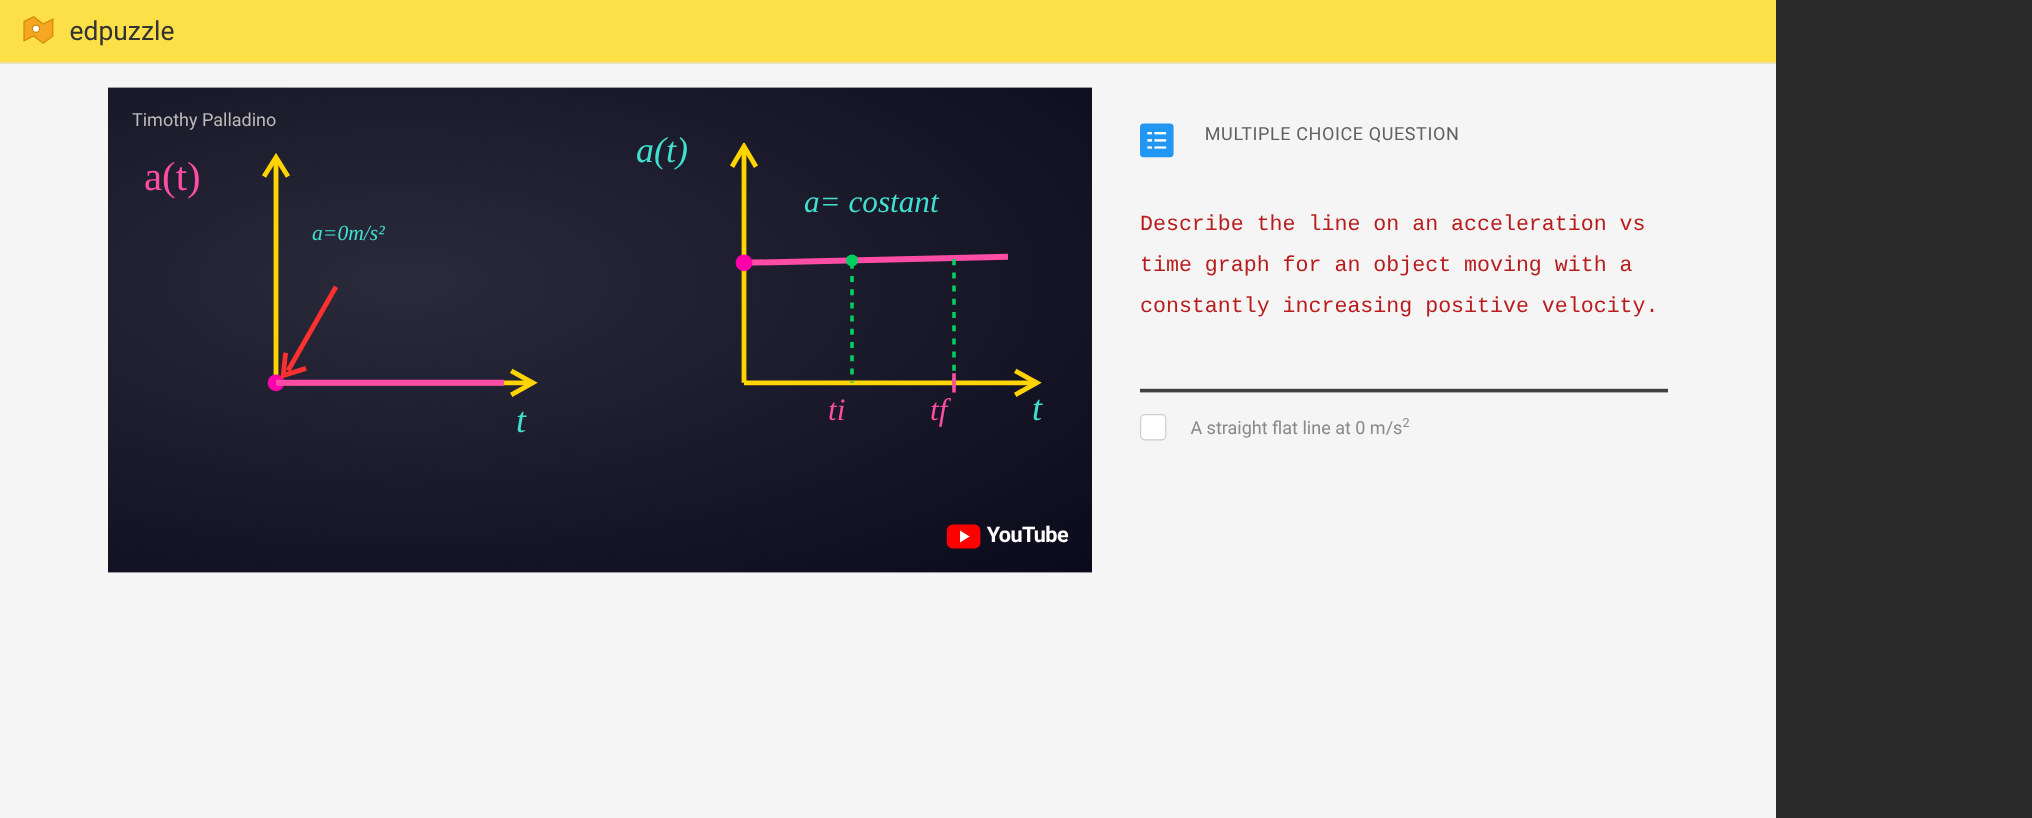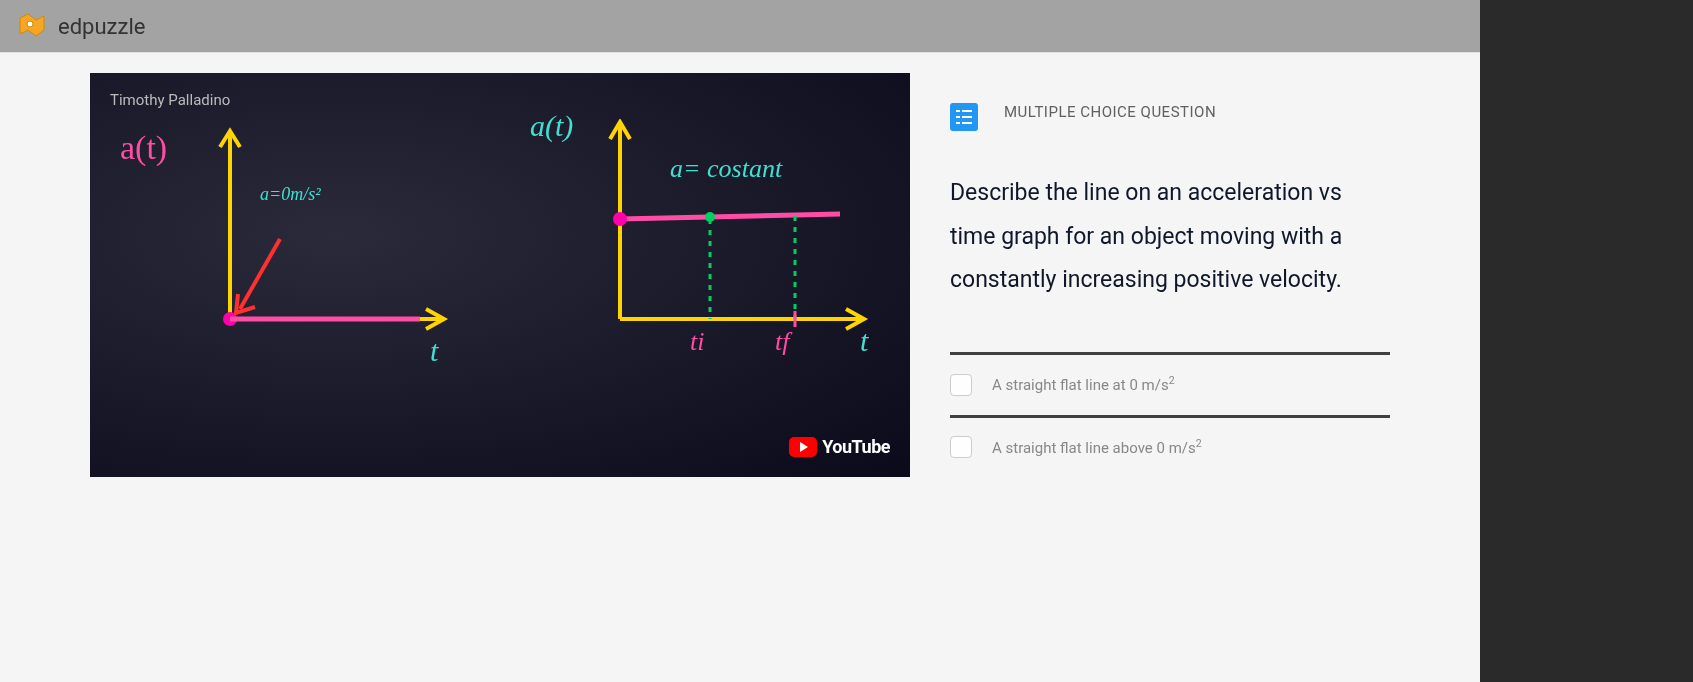--- a/index.html
+++ b/index.html
@@ -13,21 +13,21 @@
     .main-panel {
       background: #f5f5f5;
       width: 1480px;
       height: 100%;
       position: relative;
     }
     .header {
       display: flex;
       align-items: center;
       padding: 10px 16px;
-      background: #a3a3a3;
+      background: #fde047;
       border-bottom: 1px solid #e0e0e0;
     }
     .logo-icon {
       width: 32px;
       height: 32px;
       margin-right: 10px;
     }
     .brand-name {
       font-size: 22px;
       color: #333;
@@ -116,24 +116,25 @@
       color: white;
       font-size: 14px;
     }
     .question-type-label {
       color: #606060;
       font-size: 15px;
       letter-spacing: 0.5px;
       font-weight: 400;
     }
     .question-text {
-      color: #0f172a;
-      font-size: 23px;
+      color: #b91c1c;
+      font-size: 18px;
       line-height: 1.9;
       margin-bottom: 50px;
+      font-family: Liberation Mono, monospace;
     }
     .answer-option {
       display: flex;
       align-items: center;
       gap: 20px;
       padding: 18px 0;
       border-top: 3px solid #404040;
       cursor: pointer;
     }
     .answer-option:first-of-type {
@@ -245,20 +246,16 @@
             </svg>
         </div>
         <span class="question-type-label">MULTIPLE CHOICE QUESTION</span>
       </div>
       <div class="question-text">Describe the line on an acceleration vs time graph for an object moving with a constantly increasing positive velocity.</div>
 
       <div class="answer-option">
         <div class="checkbox"></div>
         <div class="answer-label"><span>A straight flat line at 0 m/s</span><span class="sup">2</span></div>
       </div>
-      <div class="answer-option">
-        <div class="checkbox"></div>
-        <div class="answer-label"><span>A straight flat line above 0 m/s</span><span class="sup">2</span></div>
-      </div>
     </div>
 
   </div>
 </div>
 
 </body></html>

